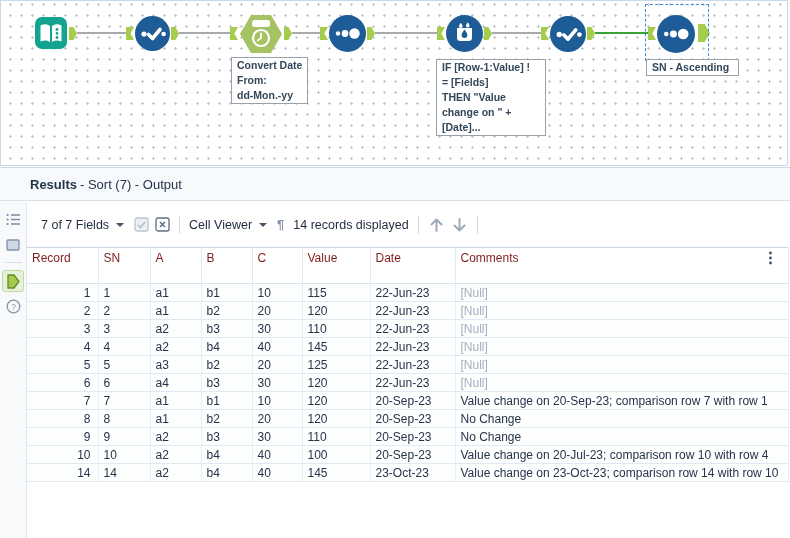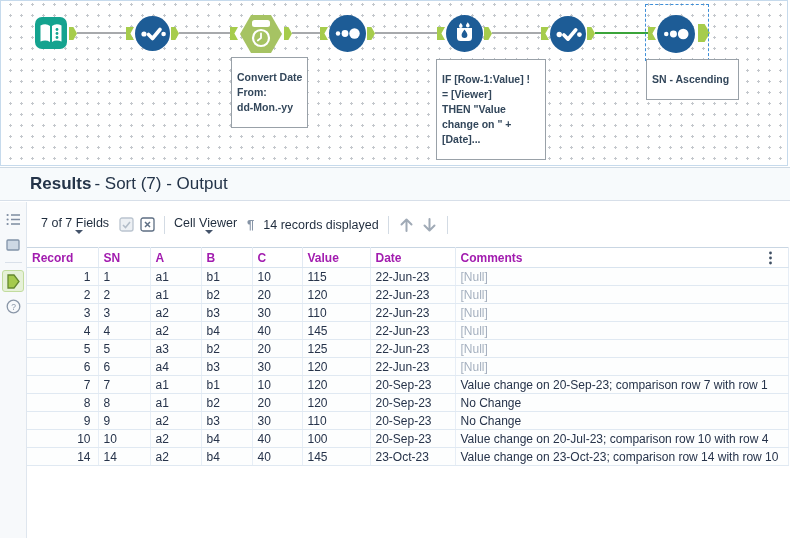--- a/index.html
+++ b/index.html
@@ -11,47 +11,47 @@
     background-image:radial-gradient(circle,#c3c7cc 1px,transparent 1.2px);
     background-size:11px 11px;background-position:4px 9px;}
   .tool{position:absolute;}
   .conn{position:absolute;top:31px;height:2px;background:#a7a9ac;}
   .conn.green{background:#3aa43a;height:2.5px;top:30.8px;}
   .anchor{position:absolute;top:26px;width:8px;height:13px;background:#a6cc4c;}
   .anchor.in{clip-path:polygon(0 0,100% 0,55% 50%,100% 100%,0 100%);}
   .anchor.out{clip-path:polygon(0 0,55% 0,100% 50%,55% 100%,0 100%);}
   .anchor.big{top:23px;width:12px;height:18px;}
   .selection-rect{position:absolute;left:644px;top:3px;width:62px;height:55px;border:1px dashed #3f8fd8;}
-  .annotation{position:absolute;background:#fff;border:1px solid #99a1a8;padding:12px 5px;
+  .annotation{position:absolute;background:#fff;border:1px solid #99a1a8;padding:0 5px;
     font-size:10.5px;font-weight:bold;color:#33475b;line-height:15px;white-space:nowrap;}
 
   
   .results-header{position:absolute;left:0;top:167px;width:790px;height:34px;box-sizing:border-box;
     background:#f7fafc;border-top:1px solid #cdd9e4;border-bottom:1px solid #d7dfe9;
-    display:flex;align-items:center;padding-left:30px;font-size:17px;color:#243449;}
+    display:flex;align-items:center;padding-left:30px;font-size:13px;color:#243449;}
   .results-header b{margin-right:3px;}
   .results-body{position:absolute;left:0;top:202px;width:790px;height:336px;display:flex;background:#fff;}
   .side-rail{width:27px;box-sizing:border-box;background:#f7f9fb;border-right:1px solid #dfe6ee;
     display:flex;flex-direction:column;align-items:center;padding-top:10px;}
   .side-rail>*{margin-bottom:7px;}
   .rail-div{width:17px;height:1px;background:#d9e0e9;}
   .rail-anchor{width:20px;height:20px;background:#e6f1d8;border:1px solid #c2dc9e;border-radius:3px;
     display:flex;align-items:center;justify-content:center;}
   .main{flex:1;position:relative;}
   .toolbar{height:45px;display:flex;align-items:center;padding-left:14px;font-size:12.5px;color:#1f2c3d;}
   .caret{display:inline-block;width:0;height:0;border-left:4px solid transparent;border-right:4px solid transparent;
     border-top:4px solid #44536a;margin-left:7px;vertical-align:middle;}
   .sep{width:1px;height:18px;background:#d3dbe4;margin:0 9px;}
-  .tb-btn{display:inline-flex;align-items:center;cursor:default;flex-direction:column;}
+  .tb-btn{display:inline-flex;align-items:center;cursor:default;}
   .pilcrow{color:#8593a5;font-size:13px;font-weight:bold;margin:0 9px 0 10px;}
   .gap6{margin-left:6px;} .gap10{margin-left:10px;}
 
   table.grid{border-collapse:collapse;table-layout:fixed;width:762px;font-size:12px;color:#26334a;}
-  table.grid th{height:19px;box-sizing:content-box;text-align:left;color:#a21caf;font-weight:bold;
-    padding:0 4px 0 5px;border-top:1px solid #c9d6e3;border-bottom:1px solid #d9e4ef;
+  table.grid th{height:19px;box-sizing:content-box;text-align:left;color:#7f1d1d;font-weight:normal;
+    padding:0 4px 16px 5px;border-top:1px solid #c9d6e3;border-bottom:1px solid #d9e4ef;
     border-right:1px solid #e2eaf3;white-space:nowrap;overflow:hidden;}
   table.grid td{height:17px;padding:0 4px 0 5px;border-bottom:1px solid #e0e9f2;border-right:1px solid #e7eef6;
     white-space:nowrap;overflow:hidden;background:#fdfefe;}
   table.grid td.num{text-align:right;padding-right:7px;}
   table.grid td.null{color:#a5b0bf;}
   .kebab{position:absolute;right:17px;top:49px;}
 </style>
 </head>
 <body>
 
@@ -150,21 +150,21 @@
 
     <div class="annotation" style="left:230px;top:56px;">
       <div>Convert Date</div>
       <div>From:</div>
       <div>dd-Mon.-yy</div>
     </div>
 
 
     <div class="annotation" style="left:435px;top:58px;width:98px;">
       <div>IF [Row-1:Value] !</div>
-      <div>= [Viewer]</div>
+      <div>= [Fields]</div>
       <div>THEN "Value</div>
       <div>change on " +</div>
       <div>[Date]...</div>
     </div>
 
     <div class="annotation" style="left:645px;top:58px;width:81px;">
       <div>SN - Ascending</div>
     </div>
   </div>
 

